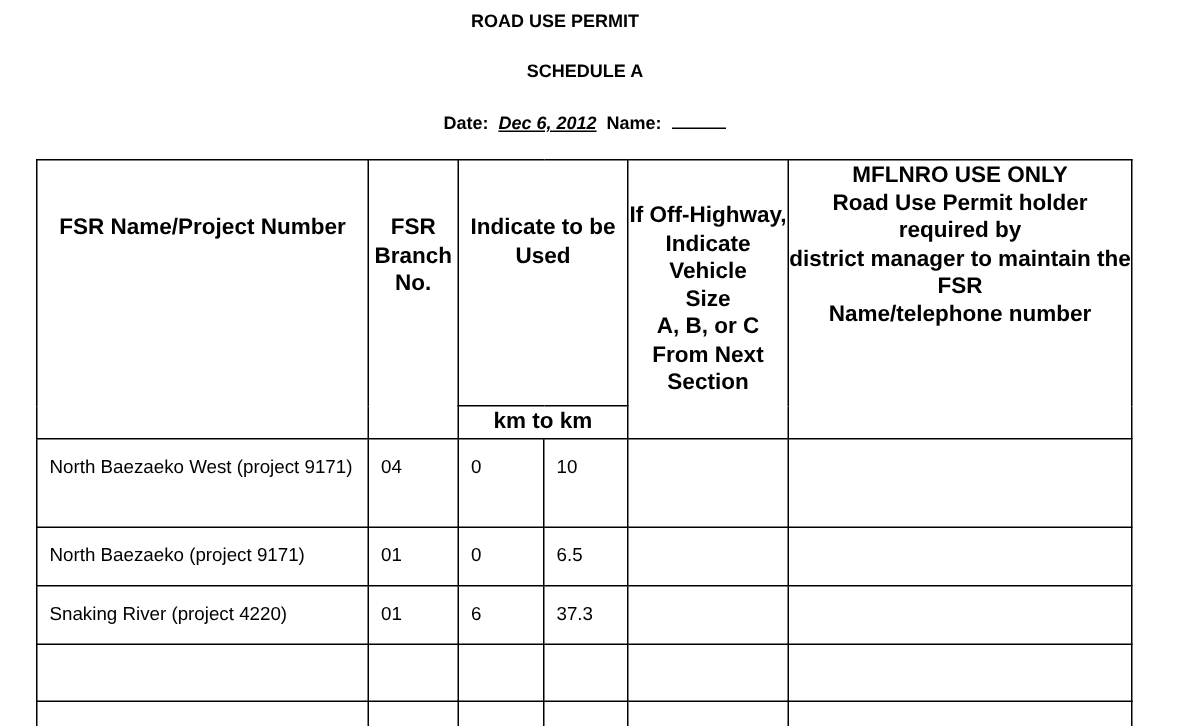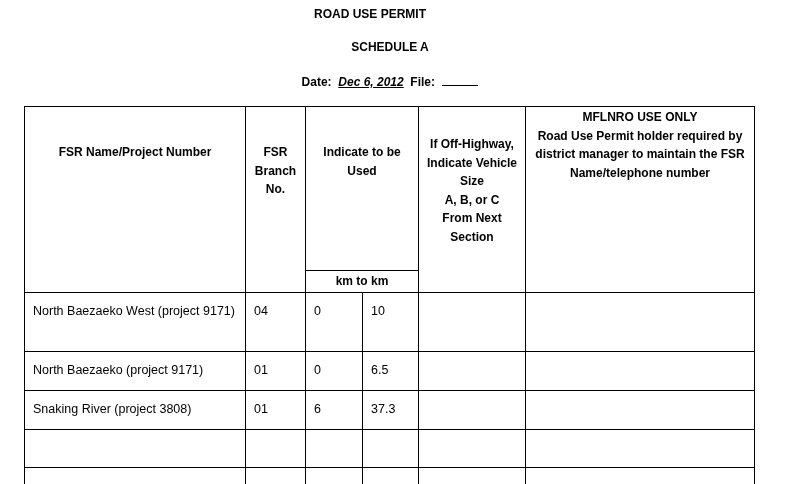--- a/index.html
+++ b/index.html
@@ -5,40 +5,40 @@
   html, body { margin:0; padding:0; background:#ffffff; }
   body { width:792px; height:484px; position:relative; overflow:hidden;
          font-family:"Liberation Sans", "DejaVu Sans", sans-serif; color:#000; }
   .title { position:absolute; left:0; width:792px; text-align:center; font-weight:bold; font-size:12px; }
   .t1 { top:7px; left:-26px; }
   .t2 { top:40px; left:-6px; }
   .t3 { top:74px; left:-6px; }
   .u { text-decoration:underline;font-style:italic; }
   .blank { display:inline-block; width:36px; border-bottom:1.5px solid #000; height:11px; vertical-align:baseline; margin-left:4px; }
   table { position:absolute; left:24px; top:106px; border-collapse:collapse; table-layout:fixed; }
-  td, th { border:1.5px solid #000; padding:0; font-size:12px; }
+  td, th { border:1.5px solid #000; padding:0; font-size:15px; }
   th { font-weight:bold; text-align:center; vertical-align:top; line-height:18.5px; }
   .hdr-main th { height:127px; }
   .c1 { width:221px; } .c2 { width:60px; } .c3 { width:57px; } .c4 { width:56px; } .c5 { width:107px; } .c6 { width:229px; }
   .km th { height:21px; vertical-align:middle; }
   td { vertical-align:top; padding:8px 8px 0 8px; line-height:20px; font-size:12.5px; }
   .r1 td { height:50px;border-radius:24px; }
   .r2 td, .r3 td { height:30px; }
   .r4 td, .r5 td { height:29px; }
   .pt { padding-top:36px; }
 </style>
 </head>
 <body>
 
 <div class="title t1">ROAD USE PERMIT</div>
 <div class="title t2">SCHEDULE A</div>
 <div class="title t3">
   <span>Date:</span>&nbsp;
   <span class="u">Dec 6, 2012</span>&nbsp;
-  <span>File:</span>
+  <span>Name:</span>
   <span class="blank"></span>
 </div>
 
 <table>
   <colgroup>
     <col class="c1">
       <col class="c2">
       <col class="c3">
       <col class="c4">
       <col class="c5">
@@ -73,21 +73,21 @@
   </tr>
   <tr class="r2">
     <td>North Baezaeko (project 9171)</td>
     <td>01</td>
     <td>0</td>
     <td>6.5</td>
     <td></td>
     <td></td>
   </tr>
   <tr class="r3">
-    <td>Snaking River (project 3808)</td>
+    <td>Snaking River (project 4220)</td>
     <td>01</td>
     <td>6</td>
     <td>37.3</td>
     <td></td>
     <td></td>
   </tr>
   <tr class="r4">
     <td></td>
     <td></td>
     <td></td>

